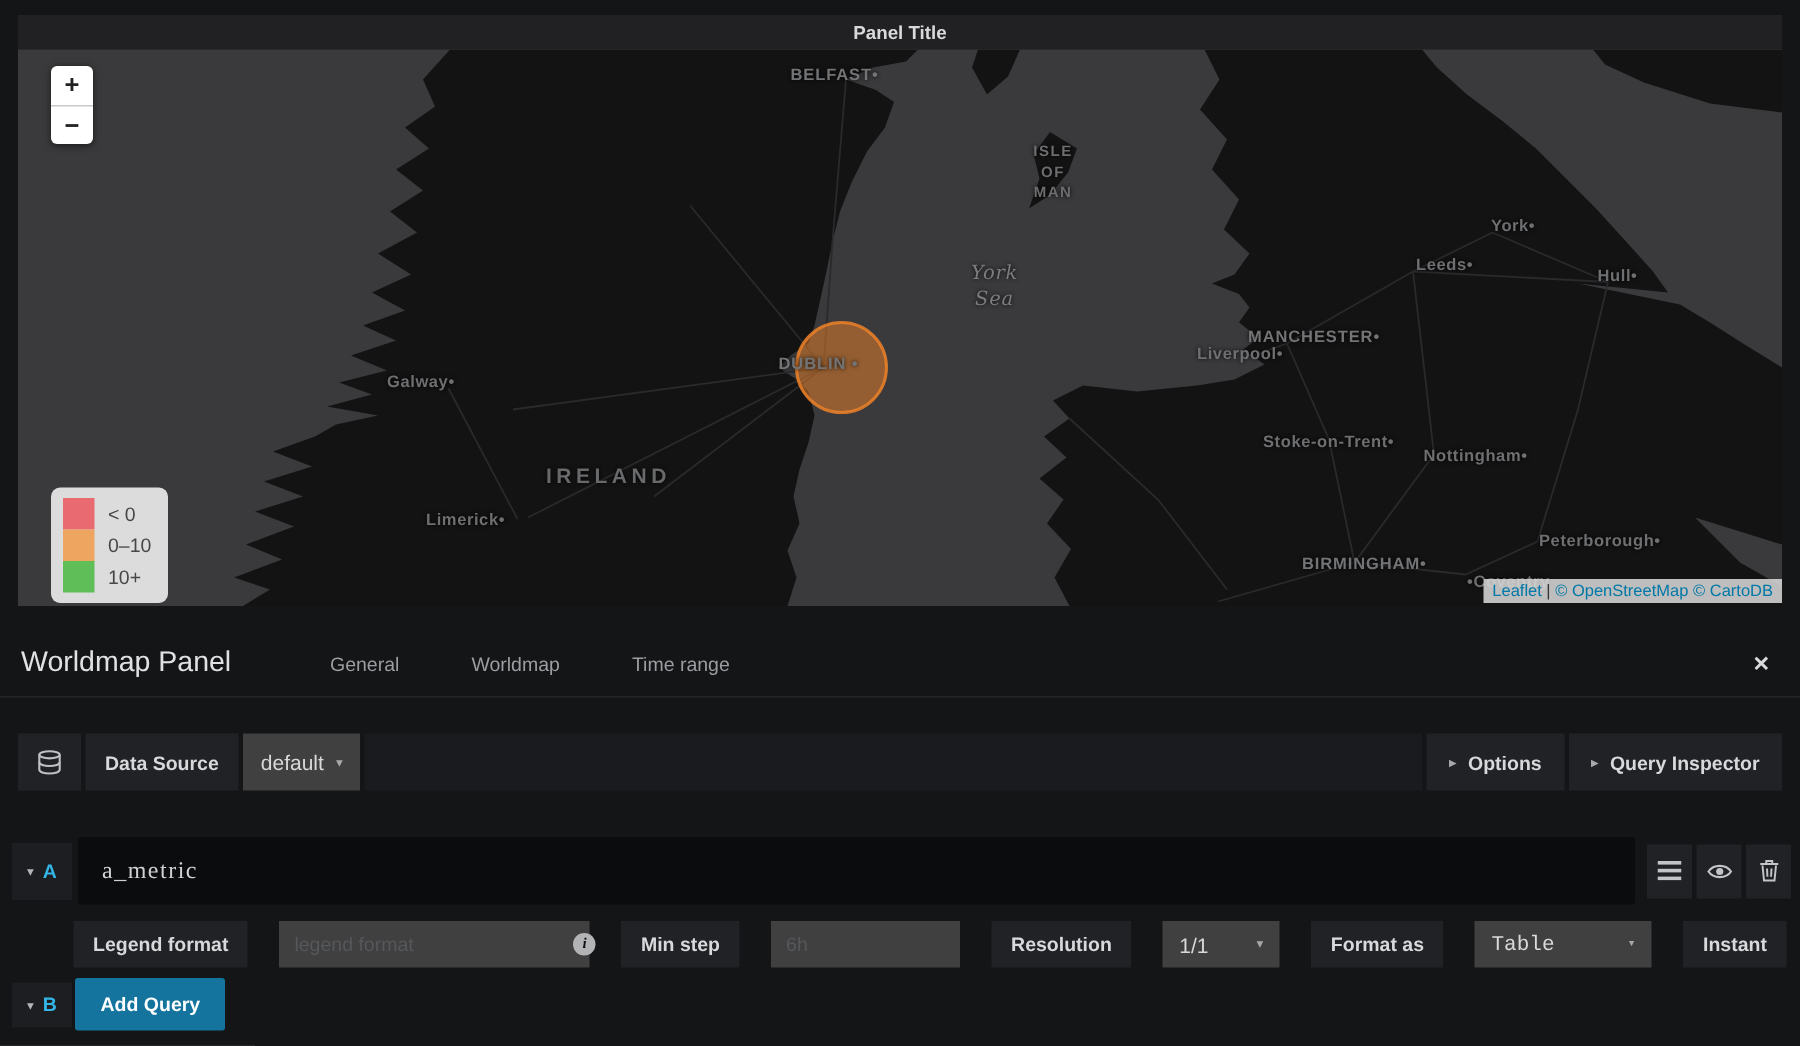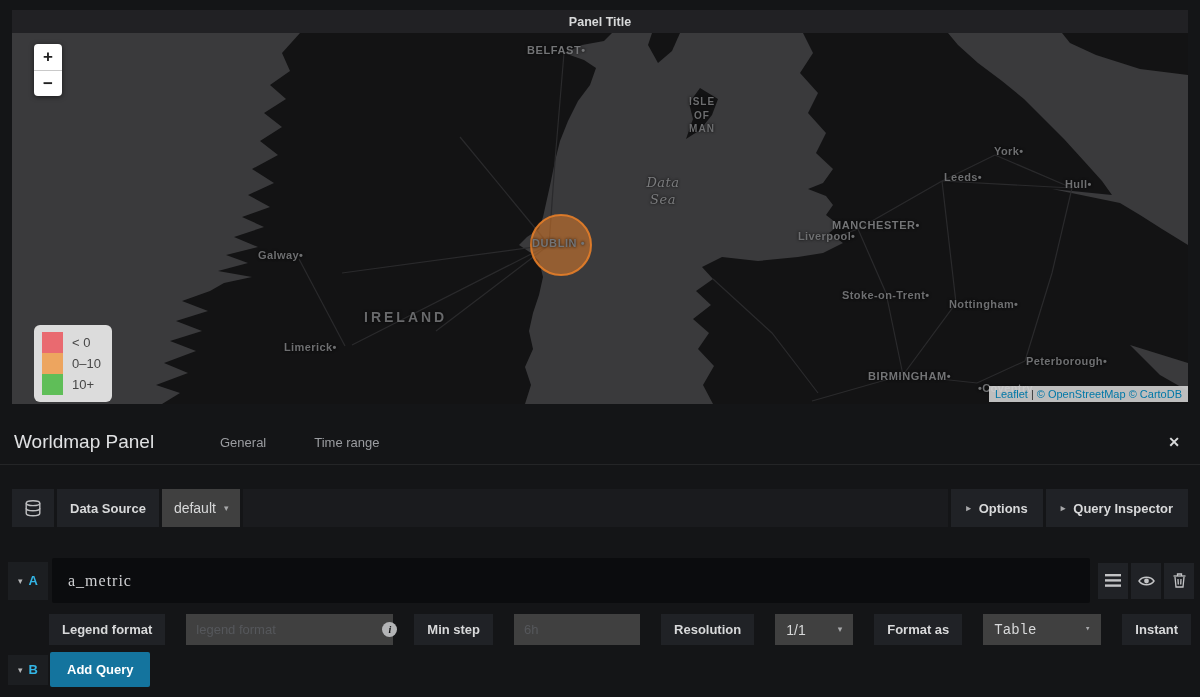--- a/index.html
+++ b/index.html
@@ -225,23 +225,23 @@
       <path d="M701,246 L760,300 L806,360"></path>
     </g>
 
     <circle cx="549" cy="212" r="30" fill="#ed8128" fill-opacity="0.5" stroke="#ed8128" stroke-opacity="0.85" stroke-width="2"></circle>
   </svg>
 
   <span class="map-label lbl-city" style="left:515px; top:11px;">BELFAST•</span>
   <span class="map-label lbl-island" style="left:660px; top:62px;">ISLE
 OF
 MAN</span>
-  <span class="map-label lbl-sea" style="left:611px; top:142px;">Data
+  <span class="map-label lbl-sea" style="left:611px; top:142px;">York
 Sea</span>
-  <span class="map-label lbl-city" style="left:520px; top:204px;">DUBLIN •</span>
+  <span class="map-label lbl-city" style="left:507px; top:204px;">DUBLIN •</span>
   <span class="map-label lbl-town" style="left:246px; top:216px;">Galway•</span>
   <span class="map-label lbl-country" style="left:352px; top:276px;">IRELAND</span>
   <span class="map-label lbl-town" style="left:272px; top:308px;">Limerick•</span>
   <span class="map-label lbl-city" style="left:820px; top:186px;">MANCHESTER•</span>
   <span class="map-label lbl-town" style="left:786px; top:197px;">Liverpool•</span>
   <span class="map-label lbl-town" style="left:932px; top:138px;">Leeds•</span>
   <span class="map-label lbl-town" style="left:982px; top:112px;">York•</span>
   <span class="map-label lbl-town" style="left:1053px; top:145px;">Hull•</span>
   <span class="map-label lbl-town" style="left:830px; top:256px;">Stoke-on-Trent•</span>
   <span class="map-label lbl-town" style="left:937px; top:265px;">Nottingham•</span>
@@ -271,20 +271,21 @@
 
   <div class="map-attribution">
     <a href="#">Leaflet</a><span class="att-sep">|</span><a href="#">© OpenStreetMap</a> <a href="#">© CartoDB</a>
   </div>
 </div>
 
 <div class="editor-bar">
   <div class="editor-title">Worldmap Panel</div>
   <div class="tabs">
     <div class="tab">General</div>
+    <div class="tab">Worldmap</div>
     <div class="tab">Time range</div>
   </div>
   <div class="close-btn">
     <span>✕</span>
   </div>
 </div>
 
 <div class="ds-row">
   <div class="gf-box ds-icon-box">
     <svg width="18" height="17" viewBox="0 0 18 17">

